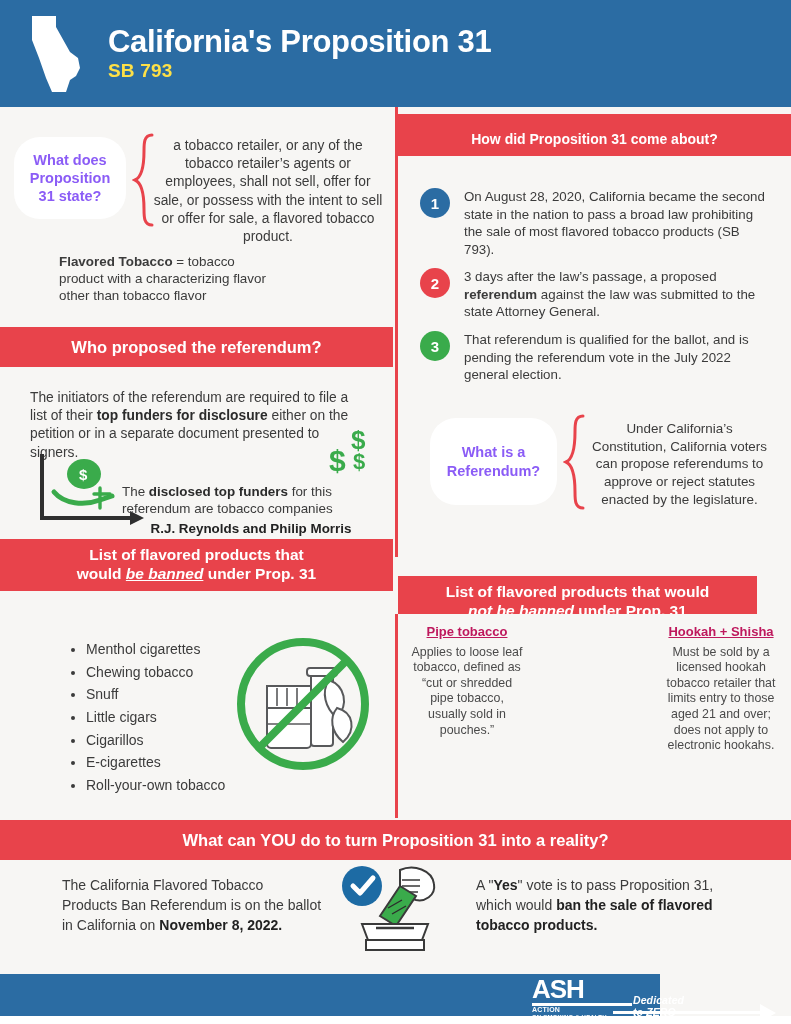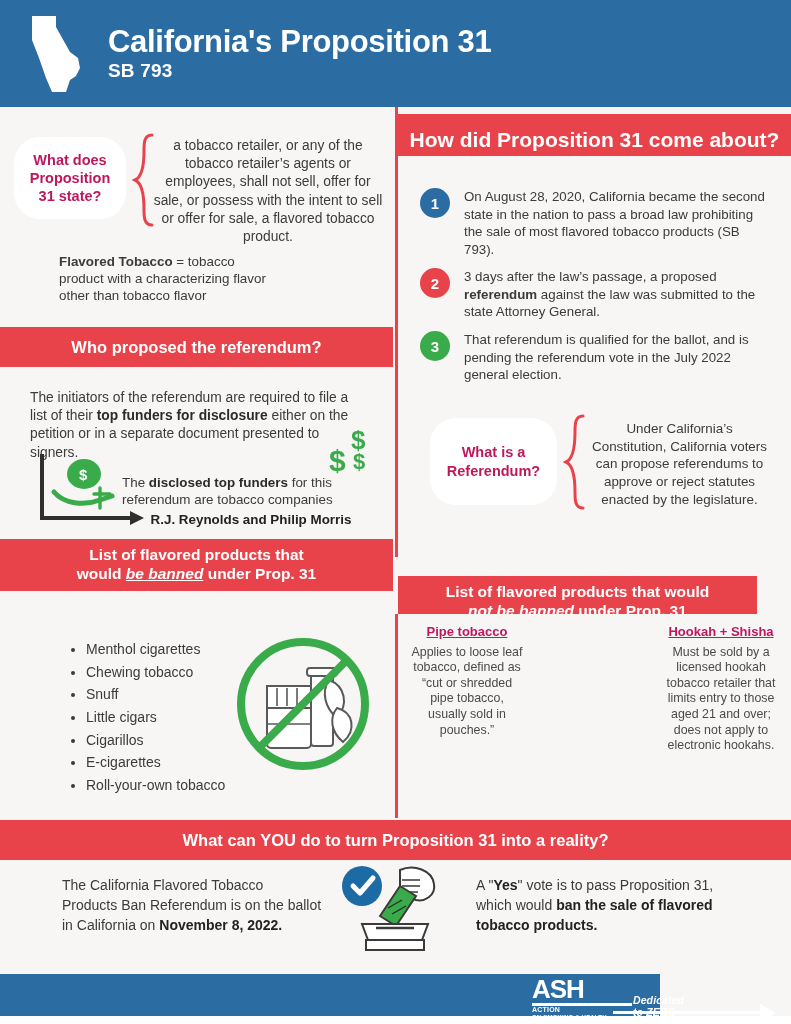--- a/index.html
+++ b/index.html
@@ -22,21 +22,21 @@
     background: #2b6ca3;
     display: flex; align-items: center;
   }
   .ca-shape { margin-left: 26px; width: 62px; height: 80px; flex: none; }
   .header-text { margin-left: 20px; }
   .header-title {
     color: #ffffff; font-size: 31px; font-weight: bold;
     letter-spacing: -0.3px; line-height: 1.1;
   }
   .header-sub {
-    color: #ffffff; font-size: 19px; font-weight: bold;
+    color: #fde047; font-size: 19px; font-weight: bold;
     letter-spacing: 0.2px;
   }
 
   
   .banner {
     position: absolute;
     background: #e8434b;
     color: #ffffff;
     display: flex; align-items: center; justify-content: center;
     text-align: center;
@@ -49,21 +49,21 @@
   .panel { position: absolute; background: #f7f6f4; }
   .vdivider { position: absolute; background: #e8434b; }
 
   
   .bubble {
     position: absolute;
     background: #ffffff;
     border-radius: 26px;
     display: flex; align-items: center; justify-content: center;
     text-align: center;
-    font-weight: bold; color: #be185d;
+    font-weight: bold; color: #8b5cf6;
     line-height: 1.25;
   }
   .brace { position: absolute; }
 
   .body-text {
     position: absolute;
     color: #3b3b3b;
     line-height: 1.28;
   }
   .body-text b { font-weight: bold; color: #2b2b2b; }
@@ -179,21 +179,21 @@
     </div>
 
     <svg style="position:absolute; left:290px; top:252px;" width="66" height="48" viewBox="0 0 66 48">
       <rect x="18" y="23" width="44" height="9" transform="rotate(-18 40 27)" fill="#3a3a3a"></rect>
       <rect x="16" y="28" width="9" height="9" transform="rotate(-18 20 32)" fill="#3a3a3a"></rect>
       <path d="M14 22 C8 17 16 13 11 7 C8 3 12 2 13 1" fill="none" stroke="#3a3a3a" stroke-width="2.4" stroke-linecap="round"></path>
       <path d="M20 21 C15 16 22 12 18 6 C16 3 19 2 20 1" fill="none" stroke="#3a3a3a" stroke-width="2.4" stroke-linecap="round"></path>
     </svg>
   </div>
 
-  <div class="banner" style="left:398px; top:114px; width:393px; height:52px; font-size:21px;">How did Proposition 31 come about?</div>
+  <div class="banner" style="left:398px; top:114px; width:393px; height:52px; font-size:14px;">How did Proposition 31 come about?</div>
 
   <div class="panel" style="left:398px; top:156px; width:393px; height:401px;">
 
     <div class="step" style="left:22px; top:32px; width:350px;">
       <div class="step-num" style="background:#2b6ca3;">1</div>
       <div class="step-txt">On August 28, 2020, California became the second state in the nation to pass a broad law prohibiting the sale of most flavored tobacco products (SB 793).</div>
     </div>
 
     <div class="step" style="left:22px; top:112px; width:355px;">
       <div class="step-num" style="background:#e8434b;">2</div>
@@ -230,21 +230,21 @@
     <svg style="position:absolute; left:38px; top:85px;" width="108" height="75" viewBox="0 0 108 75">
       <path d="M4 2 L4 66 L96 66" fill="none" stroke="#2f2f2f" stroke-width="4"></path>
       <path d="M92 59 L106 66 L92 73 Z" fill="#2f2f2f"></path>
       <ellipse cx="46" cy="22" rx="17" ry="15" fill="#3aab4b"></ellipse>
       <path d="M40 8 L52 8 L49 14 L43 14 Z" fill="#3aab4b"></path>
       <text x="41" y="28" font-family="Liberation Sans, sans-serif" font-size="15" font-weight="bold" fill="#ffffff">$</text>
       <path d="M16 40 C26 52 46 54 62 48 L74 44" fill="none" stroke="#3aab4b" stroke-width="5" stroke-linecap="round"></path>
       <path d="M62 36 L62 56 M56 42 L72 42" stroke="#3aab4b" stroke-width="3.4" stroke-linecap="round"></path>
     </svg>
 
-    <div class="body-text" style="left:122px; top:107px; width:258px; font-size:13.4px; line-height:1.30;"><span>The </span><b>disclosed top funders</b><span> for this referendum are tobacco companies</span>
+    <div class="body-text" style="left:122px; top:116px; width:258px; font-size:13.4px; line-height:1.30;"><span>The </span><b>disclosed top funders</b><span> for this referendum are tobacco companies</span>
       <div style="text-align:center; font-weight:bold; color:#222; margin-top:2px;">R.J. Reynolds and Philip Morris</div>
     </div>
   </div>
 
   <div class="banner" style="left:0; top:539px; width:393px; height:52px; font-size:15.5px; flex-direction:column;">
     <span>List of flavored products that</span>
     <span><span>would </span><u>be banned</u><span> under Prop. 31</span></span>
   </div>
 
   <div class="banner" style="left:398px; top:576px; width:359px; height:52px; font-size:15.5px; flex-direction:column;">

